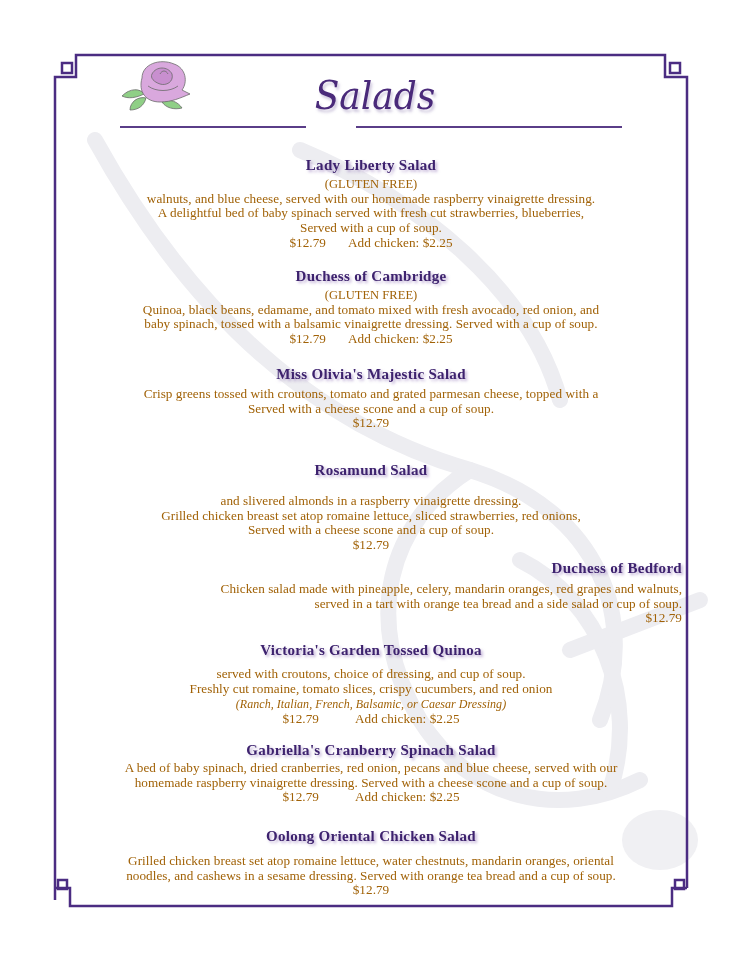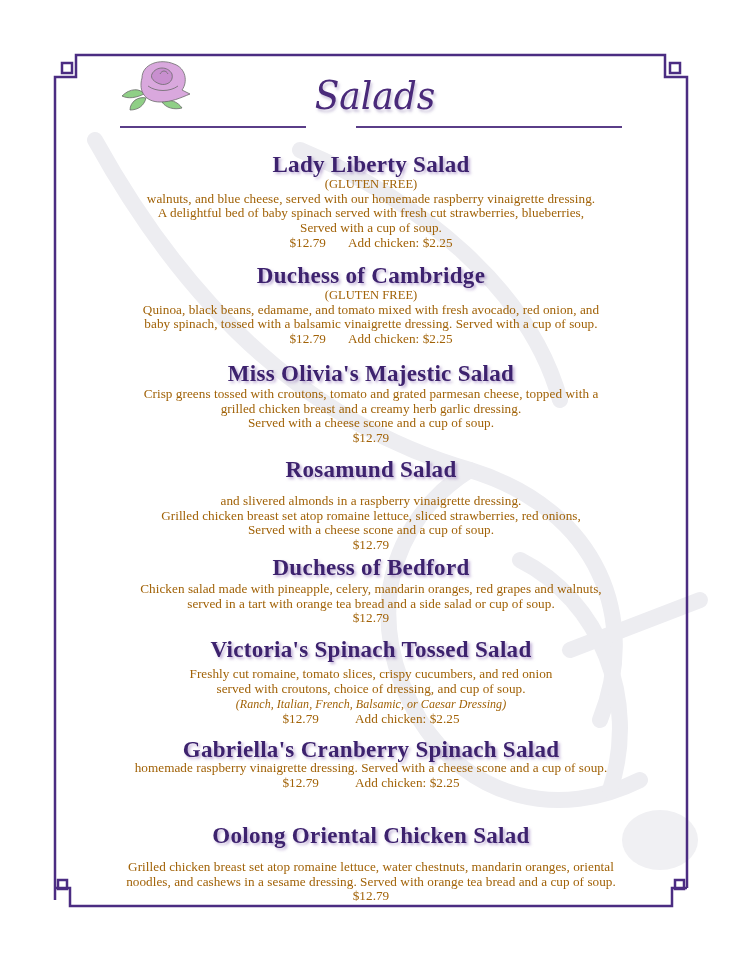--- a/index.html
+++ b/index.html
@@ -7,21 +7,21 @@
   .abs { position:absolute; }
   #frame { position:absolute; left:0; top:0; width:742px; height:960px; }
   #watermark { position:absolute; left:0; top:0; width:742px; height:960px; }
   .title-script { position:absolute; left:300px; top:72px; width:150px; text-align:center;
     font-family:"DejaVu Serif", serif; font-style:italic; font-size:40px; color:#4a2a7a;
     letter-spacing:0px; font-weight:normal; text-shadow:2px 3px 3px rgba(120,100,160,0.35);
     transform:scaleX(0.9); }
   .divider { position:absolute; height:2px; background:#5a3d88; }
   .menu { position:absolute; left:60px; width:622px; top:0; }
   .item { position:absolute; left:0; width:622px; text-align:center; }
-  .heading { font-family:"Liberation Serif", serif; font-weight:bold; font-size:23px; color:#3d226e;
+  .heading { font-family:"Liberation Serif", serif; font-weight:bold; font-size:15px; color:#3d226e;
     letter-spacing:0.3px; text-shadow:2px 2px 3px rgba(140,110,180,0.55); line-height:22px; white-space:nowrap; }
   .line { font-family:Liberation Serif, serif; font-size:13.2px; color:#a16207; line-height:14.7px; white-space:nowrap; letter-spacing:0.05px; }
   .note { font-size:12.5px; }
   .italic { font-style:italic; font-size:12px; line-height:16px; }
   .price-row span + span { margin-left:22px; }
 </style>
 </head>
 <body>
 
 <svg id="watermark" viewBox="0 0 742 960">
@@ -86,58 +86,58 @@
     <div class="line">Quinoa, black beans, edamame, and tomato mixed with fresh avocado, red onion, and</div>
     <div class="line">baby spinach, tossed with a balsamic vinaigrette dressing. Served with a cup of soup.</div>
     <div class="line price-row">
       <span>$12.79</span><span>Add chicken: $2.25</span>
     </div>
   </div>
 
   <div class="item" style="top:363px;">
     <div class="heading" style="margin-bottom:2px;">Miss Olivia's Majestic Salad</div>
     <div class="line">Crisp greens tossed with croutons, tomato and grated parmesan cheese, topped with a</div>
-    <div class="line">grilled chicken breast and a creamy herb garlic dressing.</div>
     <div class="line">Served with a cheese scone and a cup of soup.</div>
     <div class="line">$12.79</div>
   </div>
 
   <div class="item" style="top:459px;">
     <div class="heading" style="margin-bottom:13px;">Rosamund Salad</div>
     <div class="line">and slivered almonds in a raspberry vinaigrette dressing.</div>
     <div class="line">Grilled chicken breast set atop romaine lettuce, sliced strawberries, red onions,</div>
     <div class="line">Served with a cheese scone and a cup of soup.</div>
     <div class="line">$12.79</div>
   </div>
 
-  <div class="item" style="top:557px;">
+  <div class="item" style="top:557px;text-align:right;">
     <div class="heading" style="margin-bottom:3px;">Duchess of Bedford</div>
     <div class="line">Chicken salad made with pineapple, celery, mandarin oranges, red grapes and walnuts,</div>
     <div class="line">served in a tart with orange tea bread and a side salad or cup of soup.</div>
     <div class="line">$12.79</div>
   </div>
 
   <div class="item" style="top:639px;">
-    <div class="heading" style="margin-bottom:6px;">Victoria's Spinach Tossed Salad</div>
+    <div class="heading" style="margin-bottom:6px;">Victoria's Garden Tossed Quinoa</div>
+    <div class="line">served with croutons, choice of dressing, and cup of soup.</div>
     <div class="line">Freshly cut romaine, tomato slices, crispy cucumbers, and red onion</div>
-    <div class="line">served with croutons, choice of dressing, and cup of soup.</div>
     <div class="line italic">(Ranch, Italian, French, Balsamic, or Caesar Dressing)</div>
     <div class="line price-row">
       <span>$12.79</span><span style="margin-left:36px;">Add chicken: $2.25</span>
     </div>
   </div>
 
   <div class="item" style="top:739px;">
     <div class="heading" style="margin-bottom:0;">Gabriella's Cranberry Spinach Salad</div>
+    <div class="line">A bed of baby spinach, dried cranberries, red onion, pecans and blue cheese, served with our</div>
     <div class="line">homemade raspberry vinaigrette dressing. Served with a cheese scone and a cup of soup.</div>
     <div class="line price-row">
       <span>$12.79</span><span style="margin-left:36px;">Add chicken: $2.25</span>
     </div>
   </div>
 
   <div class="item" style="top:825px;">
-    <div class="heading" style="margin-bottom:13px;">Oolong Oriental Chicken Salad</div>
+    <div class="heading" style="margin-bottom:7px;">Oolong Oriental Chicken Salad</div>
     <div class="line">Grilled chicken breast set atop romaine lettuce, water chestnuts, mandarin oranges, oriental</div>
     <div class="line">noodles, and cashews in a sesame dressing. Served with orange tea bread and a cup of soup.</div>
     <div class="line">$12.79</div>
   </div>
 
 </div>
 
 </body></html>

